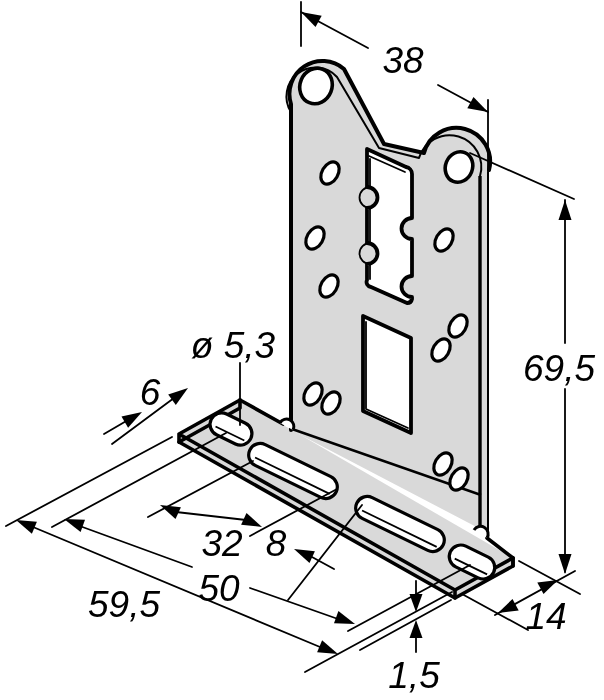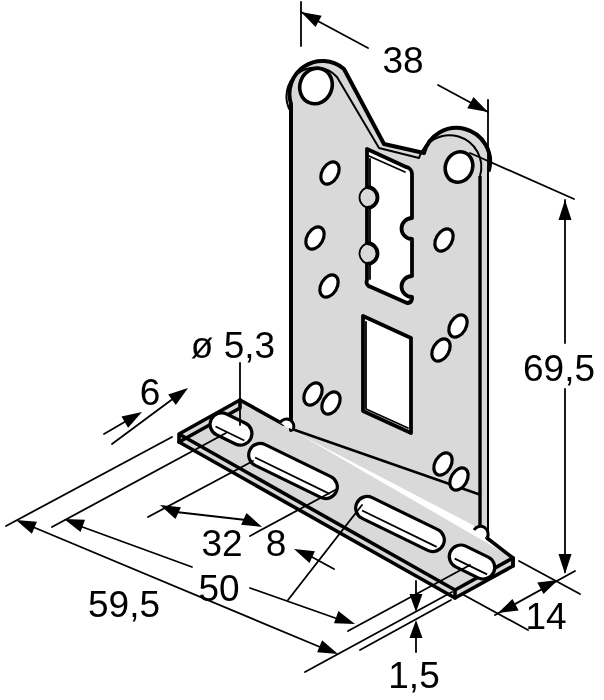--- a/index.html
+++ b/index.html
@@ -1,17 +1,17 @@
 <!DOCTYPE html>
 <html><head>
 <meta charset="utf-8">
 <style>
   html,body{margin:0;padding:0;background:#fff;}
   .page{position:relative;width:604px;height:700px;background:#fff;overflow:hidden;
-        font-family:"Liberation Sans",sans-serif;}
+        font-family:"Liberation Sans",sans-serif;font-style:italic;}
   svg{display:block;}
   .dim-text{font-family:"Liberation Sans",sans-serif;font-size:37px;fill:#000;}
   .outline{stroke:#000;fill:none;stroke-linecap:round;stroke-linejoin:round;}
   .fillpart{stroke:none;}
   .dim{stroke:#000;stroke-width:1.8;fill:none;stroke-linecap:round;}
   .arrow{fill:#000;stroke:none;}
 </style>
 </head>
 <body>
 

